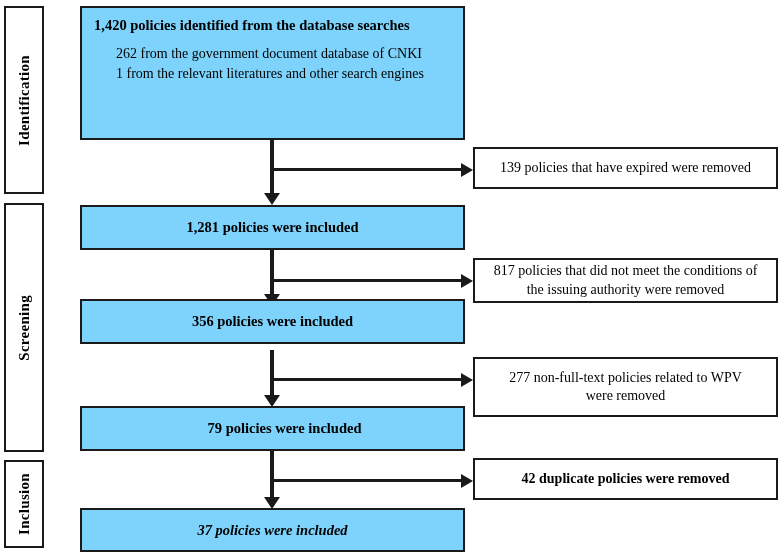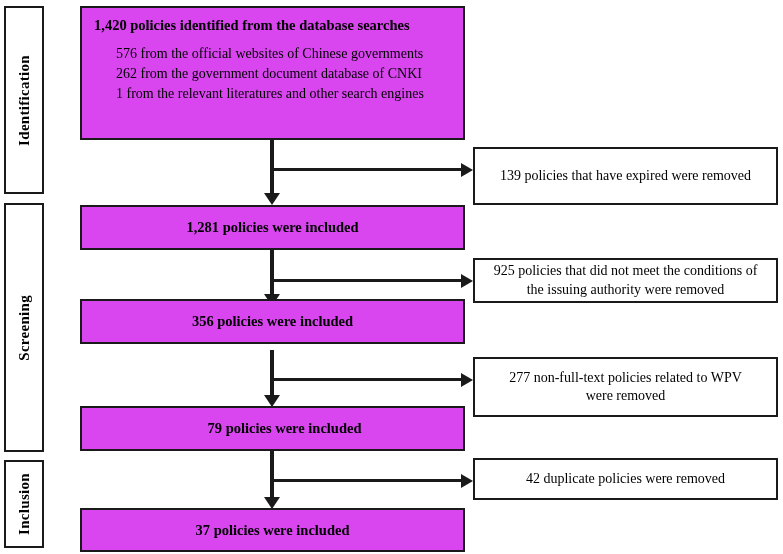--- a/index.html
+++ b/index.html
@@ -40,21 +40,21 @@
     white-space: nowrap;
     line-height: 1;
   }
 
   
   .main-box {
     position: absolute;
     left: 80px;
     width: 385px;
     border: 2px solid #1a1a1a;
-    background: #d946ef;
+    background: #7dd3fc;
     box-sizing: border-box;
     display: flex;
     flex-direction: column;
     justify-content: center;
   }
   .main-box.center {
     align-items: center;
   }
   .main-title {
     font-weight: bold;
@@ -147,21 +147,20 @@
   <div class="stage-box" style="top:203px; height:249px;">
     <span class="stage-label">Screening</span>
   </div>
   <div class="stage-box" style="top:460px; height:88px;">
     <span class="stage-label">Inclusion</span>
   </div>
 
   <div class="main-box src-box" style="top:6px; height:134px;">
     <div class="src-heading">1,420 policies identified from the database searches</div>
     <ul class="src-list">
-      <li>576 from the official websites of Chinese governments</li>
       <li>262 from the government document database of CNKI</li>
       <li>1 from the relevant literatures and other search engines</li>
     </ul>
   </div>
 
   <div class="v-line" style="top:140px; height:56px;"></div>
   <div class="arrow-down" style="top:193px;"></div>
   <div class="h-line" style="top:168px; width:191px;"></div>
   <div class="arrow-right" style="left:461px; top:162.5px;"></div>
 
@@ -185,43 +184,43 @@
 
   <div class="main-box center" style="top:406px; height:45px;padding-left:24px;">
     <div class="main-title">79 policies were included</div>
   </div>
 
   <div class="v-line" style="top:451px; height:49px;"></div>
   <div class="arrow-down" style="top:497px;"></div>
   <div class="h-line" style="top:479px; width:191px;"></div>
   <div class="arrow-right" style="left:461px; top:473.5px;"></div>
 
-  <div class="main-box center" style="top:508px; height:44px;">
+  <div class="main-box center" style="top:508px; height:44px;font-style:italic;">
     <div class="main-title">37 policies were included</div>
   </div>
 
-  <div class="excl-box" style="top:147px; height:58px;">
+  <div class="excl-box" style="top:147px; height:42px;">
     <div class="excl-text">
       <span>139 policies that have expired were removed</span>
     </div>
   </div>
 
   <div class="excl-box" style="top:258px; height:45px;">
     <div class="excl-text">
-      <span>925 policies that did not meet the conditions of</span><br>
+      <span>817 policies that did not meet the conditions of</span><br>
       <span>the issuing authority were removed</span>
     </div>
   </div>
 
   <div class="excl-box" style="top:357px; height:60px;justify-content:center;">
     <div class="excl-text">
       <span>277 non-full-text policies related to WPV</span><br>
       <span>were removed</span>
     </div>
   </div>
 
-  <div class="excl-box" style="top:458px; height:42px;">
+  <div class="excl-box" style="top:458px; height:42px;font-weight:bold;">
     <div class="excl-text">
       <span>42 duplicate policies were removed</span>
     </div>
   </div>
 
 </div>
 
 </body></html>

